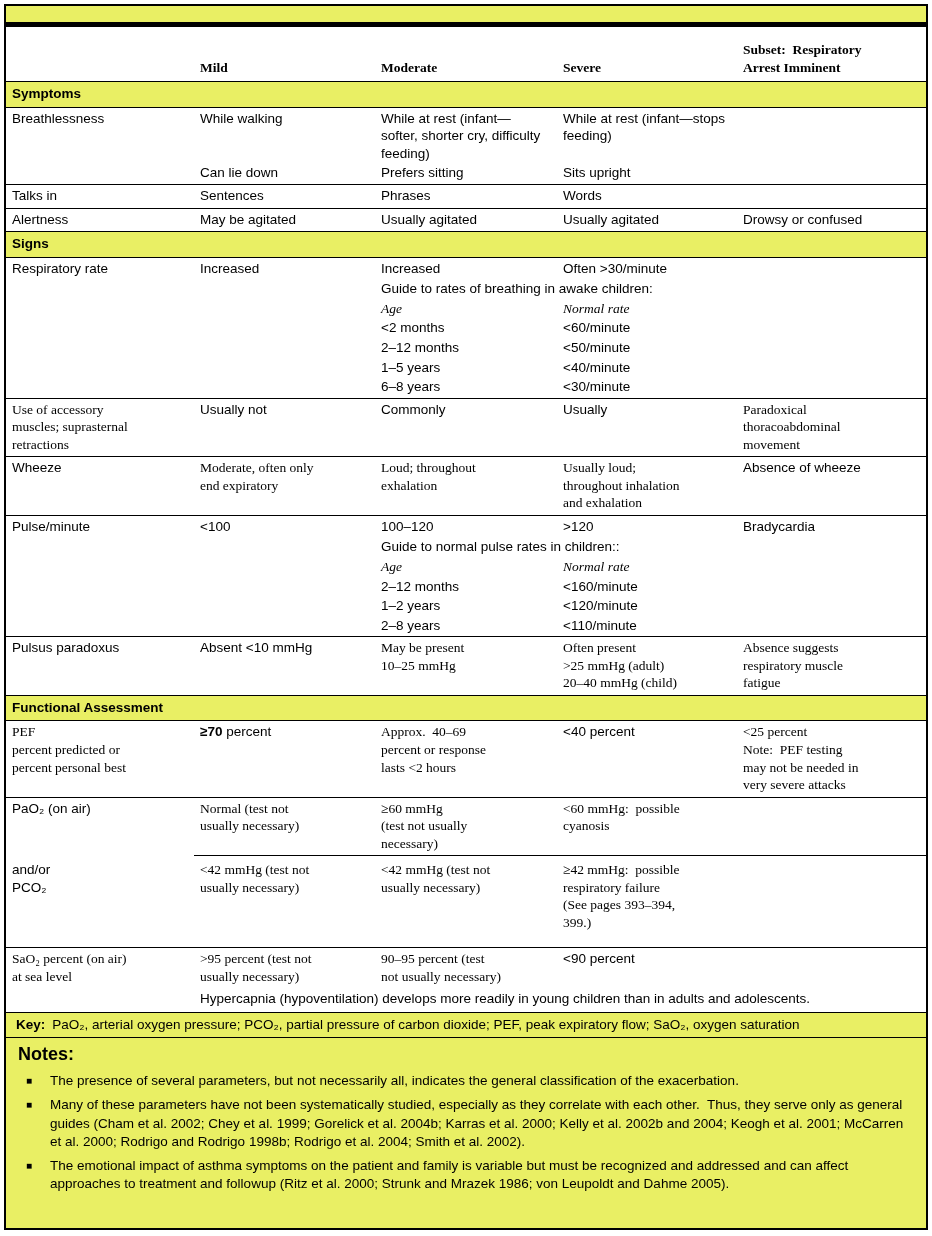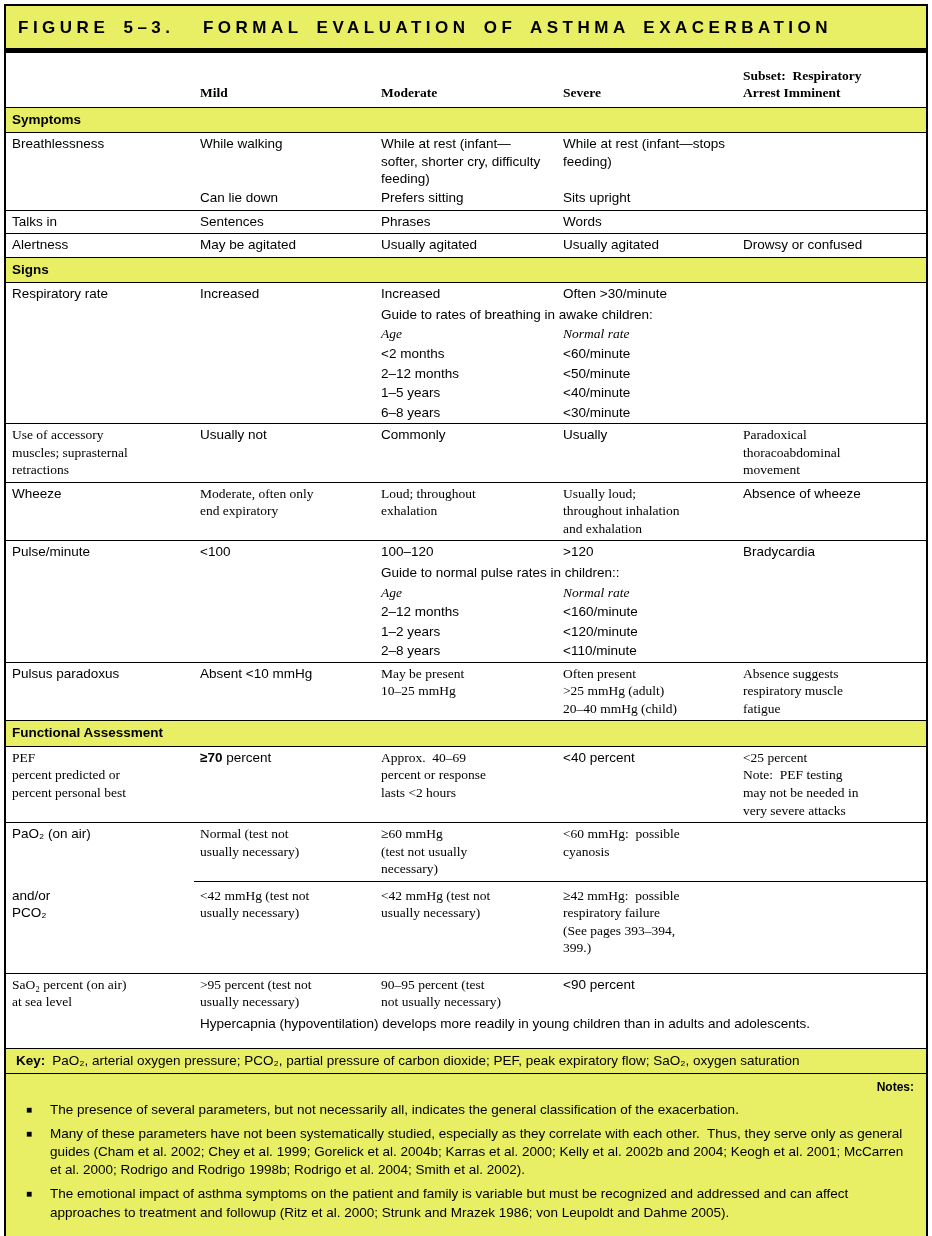--- a/index.html
+++ b/index.html
@@ -19,38 +19,37 @@
   tbody.rowgrp { border-top: 1px solid var(--ink); }
   .tall { min-height: 54px; }
   .italic { font-style: italic; font-family: Liberation Serif, serif; }
   .bold { font-weight: bold; }
   .preline { white-space: pre-line; font-family: Liberation Serif, serif; }
   tr.guide-row td { padding-top: 0; padding-bottom: 2px; margin-top: 12px; }
   tr.bg-sub1 > td { }
   tr.bg-sub1 > td.sep { border-bottom: 1px solid var(--ink); }
   tr.bg-sub2 > td { padding-top: 5px; padding-bottom: 16px; }
   .andor-gap { margin-top: 44px; }
-  tr.note-row td { padding-top: 1px; padding-bottom: 15px; }
+  tr.note-row td { padding-top: 1px; padding-bottom: 5px; }
   .footer { border-top: 1px solid var(--ink); background: var(--yellow); flex: 1; }
   .key-row { padding: 4px 12px 5px 10px; font-size: 13.5px; border-bottom: 1px solid var(--ink); }
   .key-row .key-text { margin-left: 7px; }
   .notes { padding: 4px 12px 12px 12px; }
-  .notes-title { font-weight: bold; font-size: 12px; padding: 2px 0 5px 0; text-align: right; }
+  .notes-title { font-weight: bold; font-size: 18px; padding: 2px 0 5px 0; }
   .note-item { display: flex; font-size: 13.5px; line-height: 1.35; padding: 2px 0 4px 0; }
   .bullet { flex: 0 0 14px; margin-left: 8px; margin-right: 10px; font-size: 10px; line-height: 1.8; }
   .note-text { flex: 1; }
 </style>
 </head>
 <body>
 
 <div class="page">
   <div class="frame">
 
     <div class="title-block">
-      <div class="title-line">FIGURE 5–3.&nbsp; FORMAL EVALUATION OF ASTHMA EXACERBATION</div>
     </div>
     <div class="title-rule"></div>
 
     <div class="table-area">
       <table class="main">
         <colgroup>
           <col class="c0">
             <col class="c1">
             <col class="c2">
             <col class="c3">

